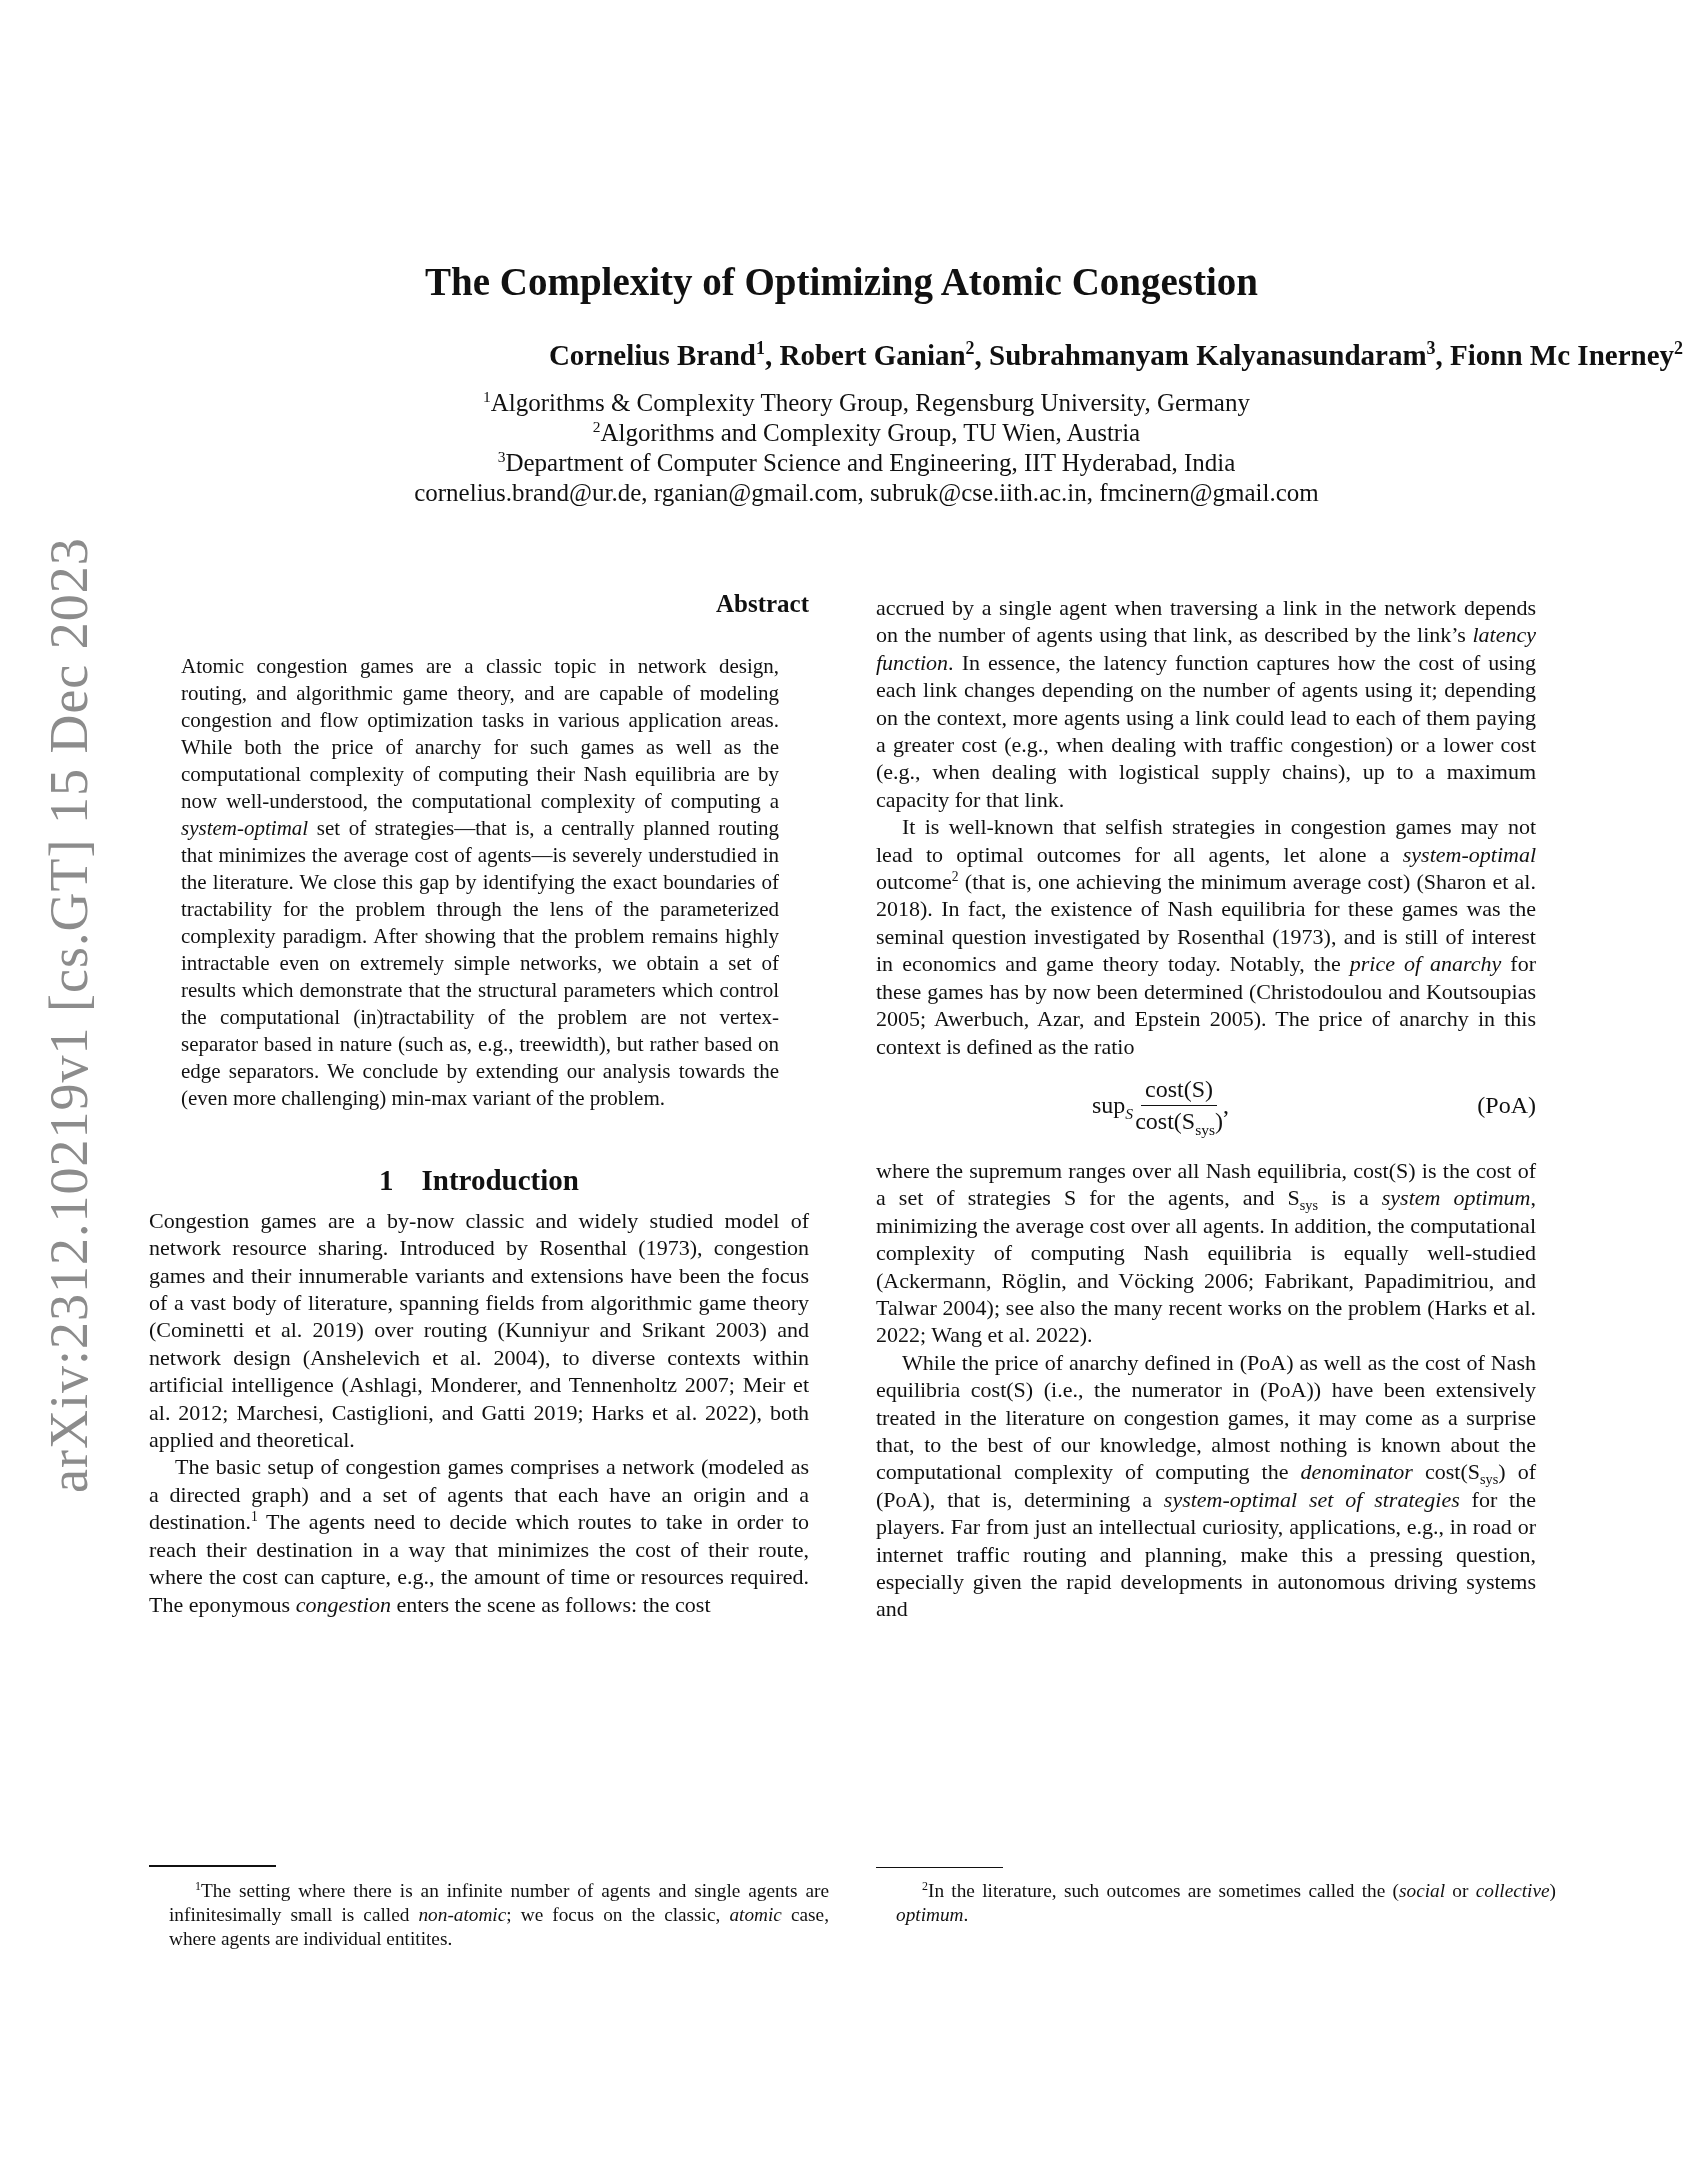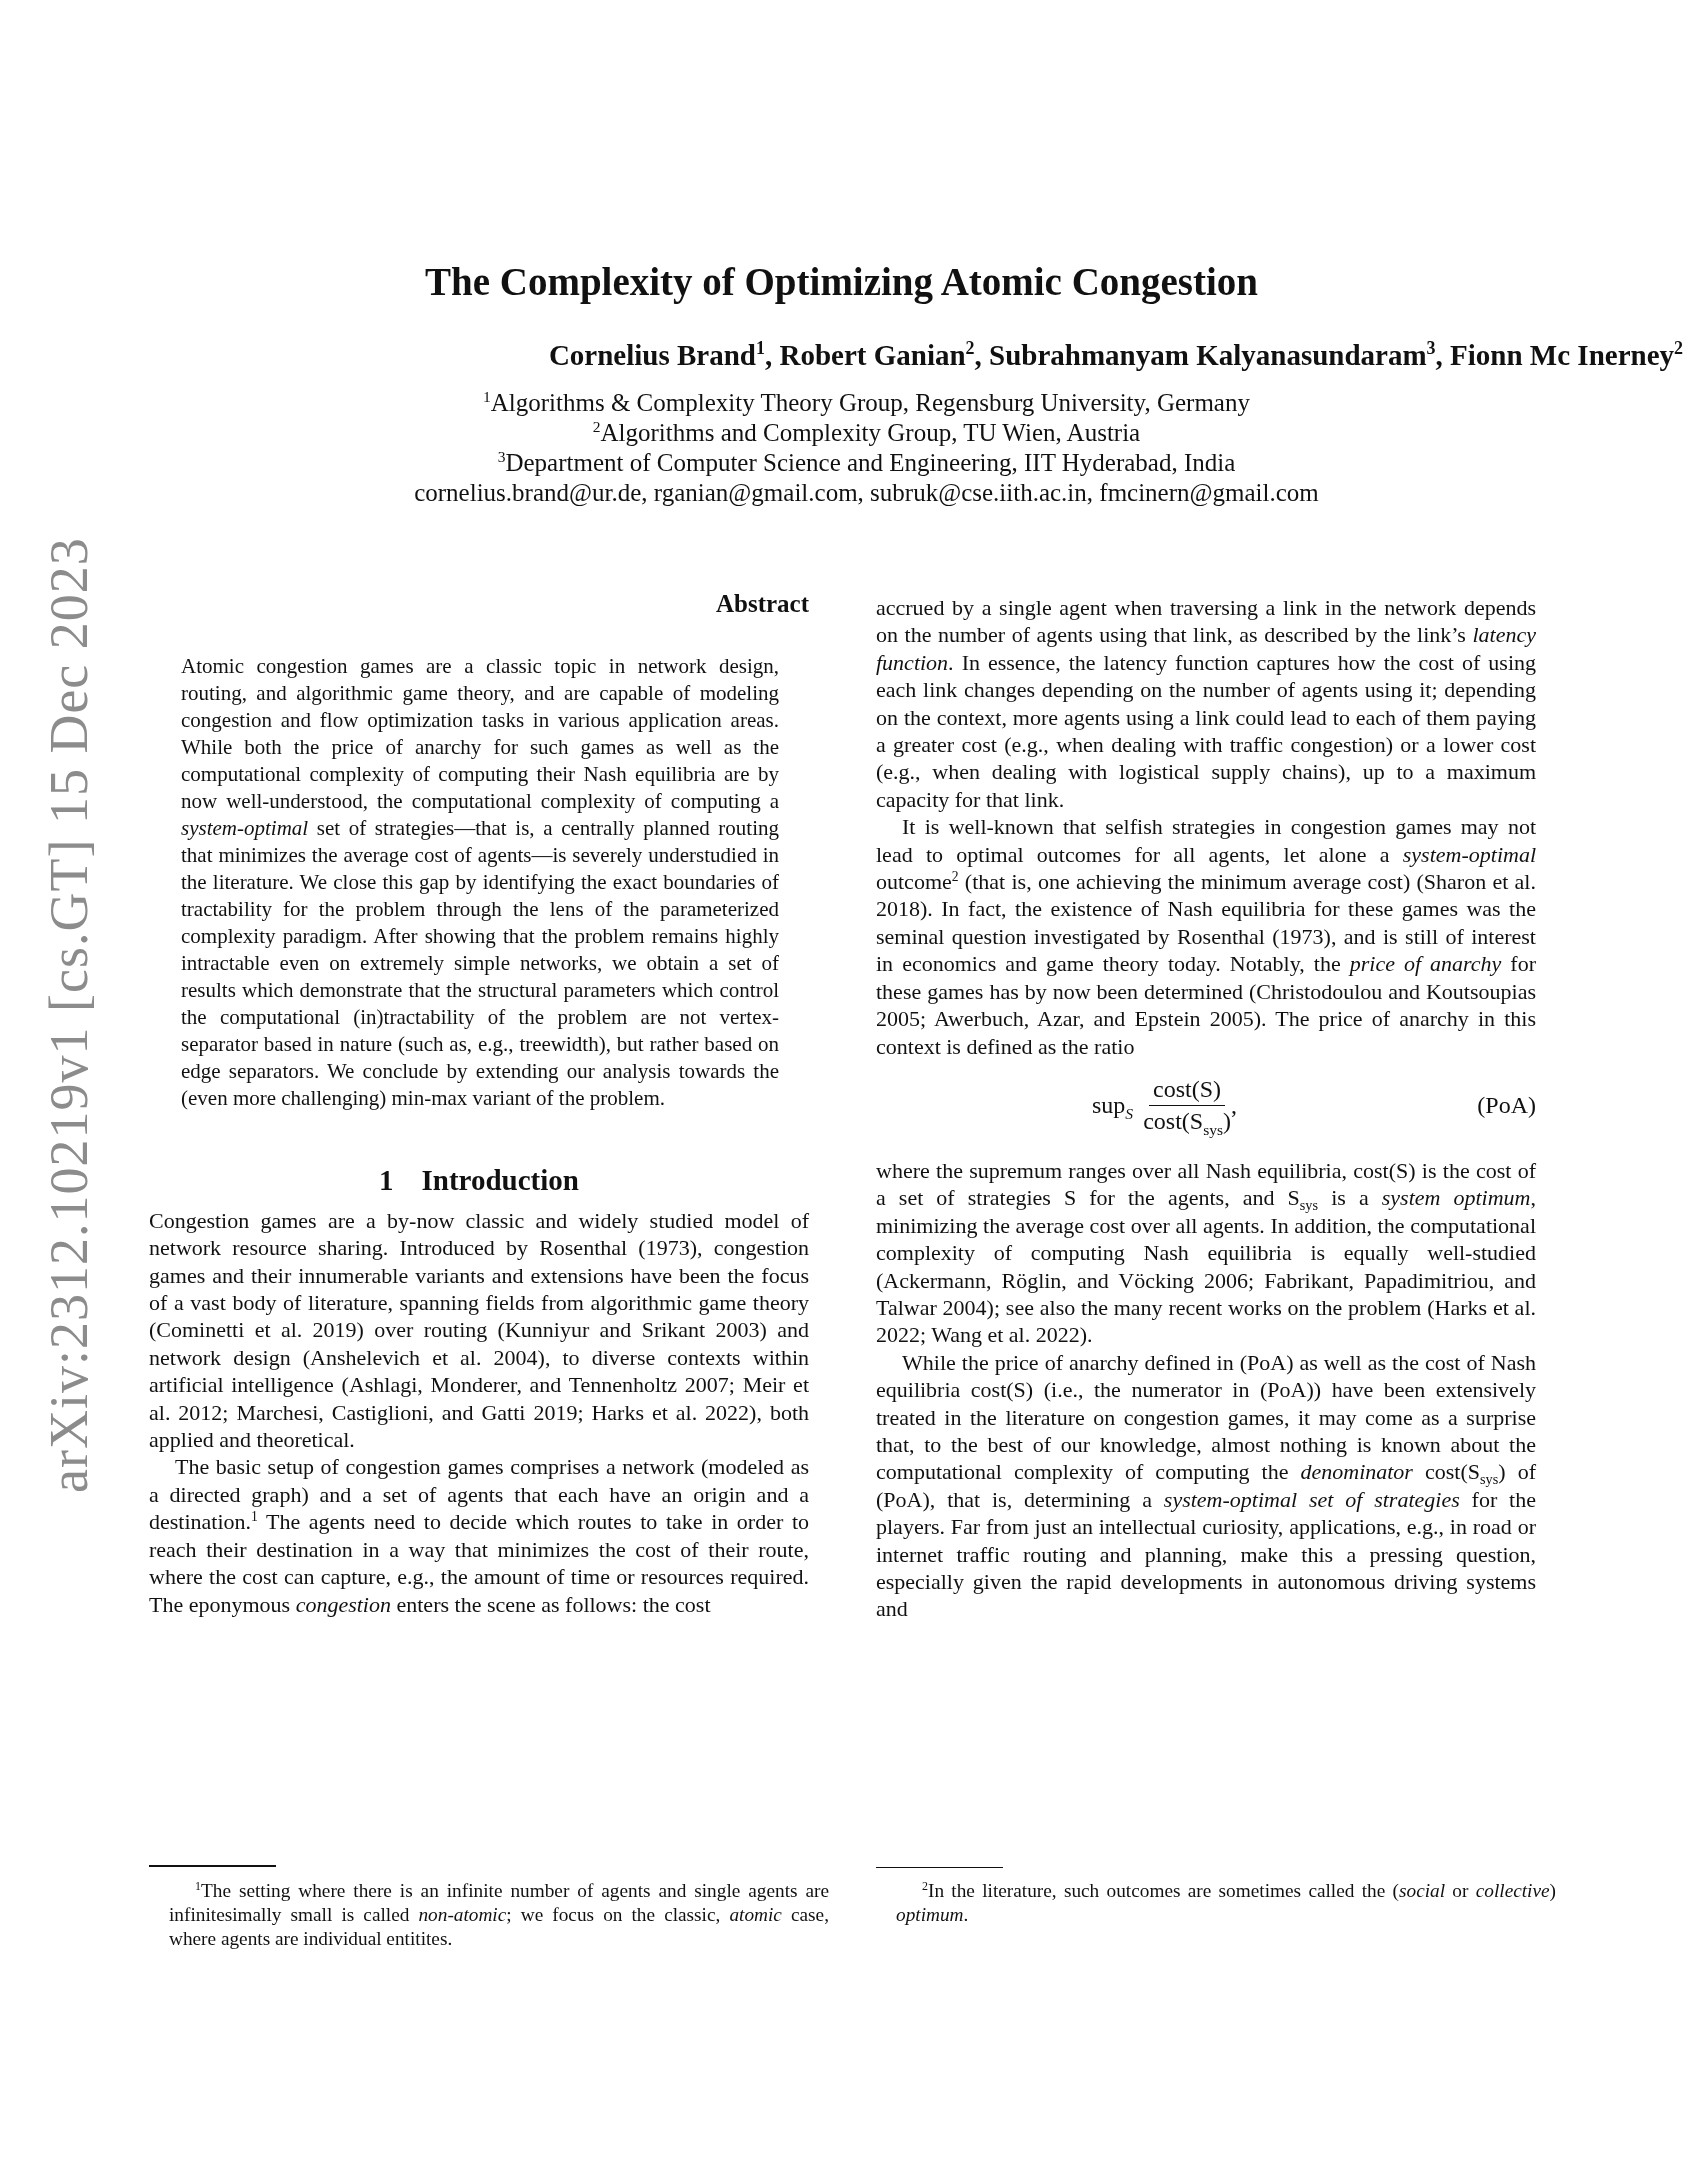--- a/index.html
+++ b/index.html
@@ -19,21 +19,21 @@
   .left { left:149px; }
   .right { left:876px; top:594px; }
   .abstract-head { text-align:right; font-weight:bold; font-size:25px; margin:0 0 36px 0; }
   .abstract { padding:0 30px 0 32px; font-size:21px; line-height:27px; }
   .section-head { text-align:center; font-weight:bold; font-size:29px; margin:55px 0 12px 0; }
   .section-head .num { margin-right:28px; }
   p { margin:0; }
   p.indent { text-indent:26px; }
   .eq { position:relative; height:91px; margin:4px 0 2px 0; font-size:24px; }
   .eq .expr { position:absolute; left:216px; top:12px; display:flex; align-items:center; }
-  .eq .sup { margin-right:10px; }
+  .eq .sup { margin-right:2px; }
   .frac { display:inline-flex; flex-direction:column; align-items:center; }
   .frac .num { border-bottom:1.5px solid #111; padding:0 4px 2px 4px; }
   .frac .den { padding-top:2px; }
   .eq .tag { position:absolute; right:0; top:28px; }
   .sub { font-size:65%; vertical-align:sub; line-height:0; }
   .footnote { position:absolute; font-size:19.3px; line-height:24px; text-align:justify; width:660px;margin-left:20px; }
   .fn1 { left:149px; top:1879px; }
   .fn2 { left:876px; top:1879px; }
   .fn1-rule { position:absolute; left:149px; top:1865px; width:127px; border-top:2px solid #111; }
   .fn2-rule { position:absolute; left:876px; top:1867px; width:127px; border-top:1.5px solid #111; }

